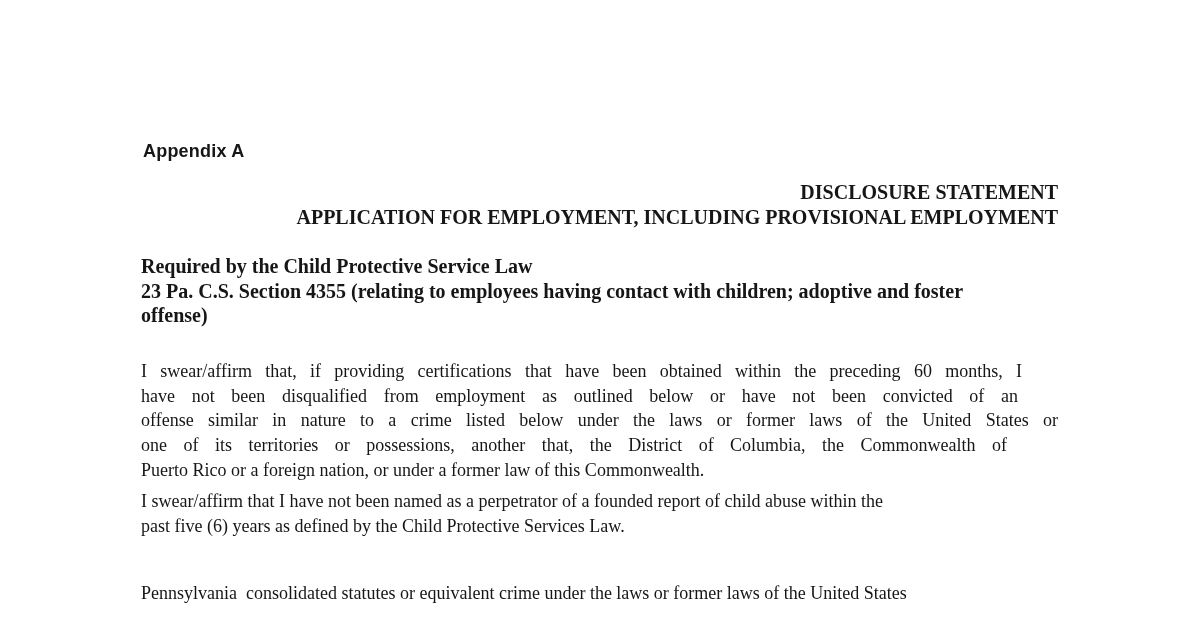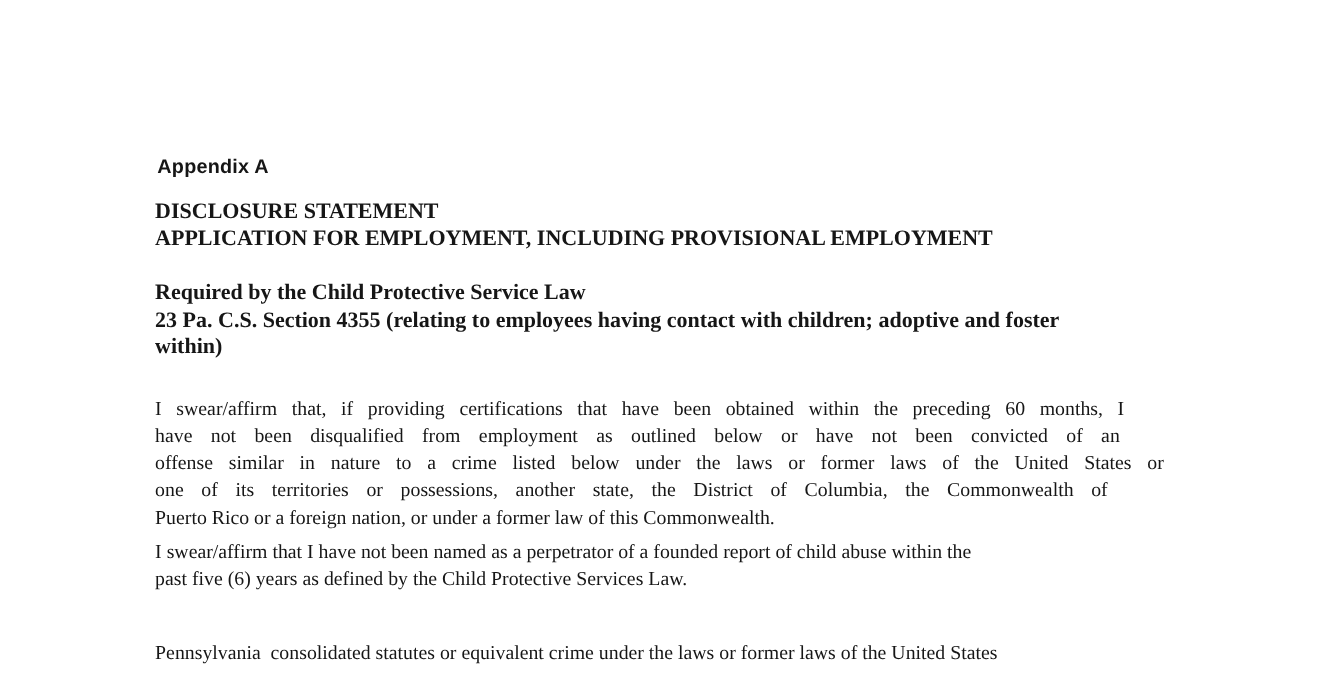--- a/index.html
+++ b/index.html
@@ -27,21 +27,21 @@
     font-weight: bold;
     font-size: 18px;
     line-height: 22px;
     letter-spacing: 0.2px;
   }
   .title-block {
     position: absolute;
     left: 141px;
     top: 180px;
     width: 917px;
-    text-align: left;
+    text-align: right;
     font-family: "Liberation Serif", serif;
     font-weight: bold;
     font-size: 20px;
     line-height: 24.7px;
   }
   .subtitle-block {
     position: absolute;
     left: 141px;
     top: 254px;
     width: 917px;
@@ -85,28 +85,28 @@
   <div class="appendix">Appendix A</div>
 
   <div class="title-block">
     <div>DISCLOSURE STATEMENT</div>
     <div>APPLICATION FOR EMPLOYMENT, INCLUDING PROVISIONAL EMPLOYMENT</div>
   </div>
 
   <div class="subtitle-block">
     <div>Required by the Child Protective Service Law</div>
     <div>23 Pa. C.S. Section 4355 (relating to employees having contact with children; adoptive and foster</div>
-    <div>within)</div>
+    <div>offense)</div>
   </div>
 
   <div class="para p1">
     <div class="jl">I swear/affirm that, if providing certifications that have been obtained within the preceding 60 months, I</div>
     <div class="jl">have not been disqualified from employment as outlined below or have not been convicted of an</div>
     <div class="jl">offense similar in nature to a crime listed below under the laws or former laws of the United States or</div>
-    <div class="jl">one of its territories or possessions, another state, the District of Columbia, the Commonwealth of</div>
+    <div class="jl">one of its territories or possessions, another that, the District of Columbia, the Commonwealth of</div>
     <div>Puerto Rico or a foreign nation, or under a former law of this Commonwealth.</div>
   </div>
 
   <div class="para p2">
     <div class="pre">I swear/affirm that I have not been named as a perpetrator of a founded report of child abuse within the</div>
     <div class="pre">past five (6) years as defined by the Child Protective Services Law.</div>
   </div>
 
   <div class="para p3">
     <div class="pre">Pennsylvania  consolidated statutes or equivalent crime under the laws or former laws of the United States</div>

